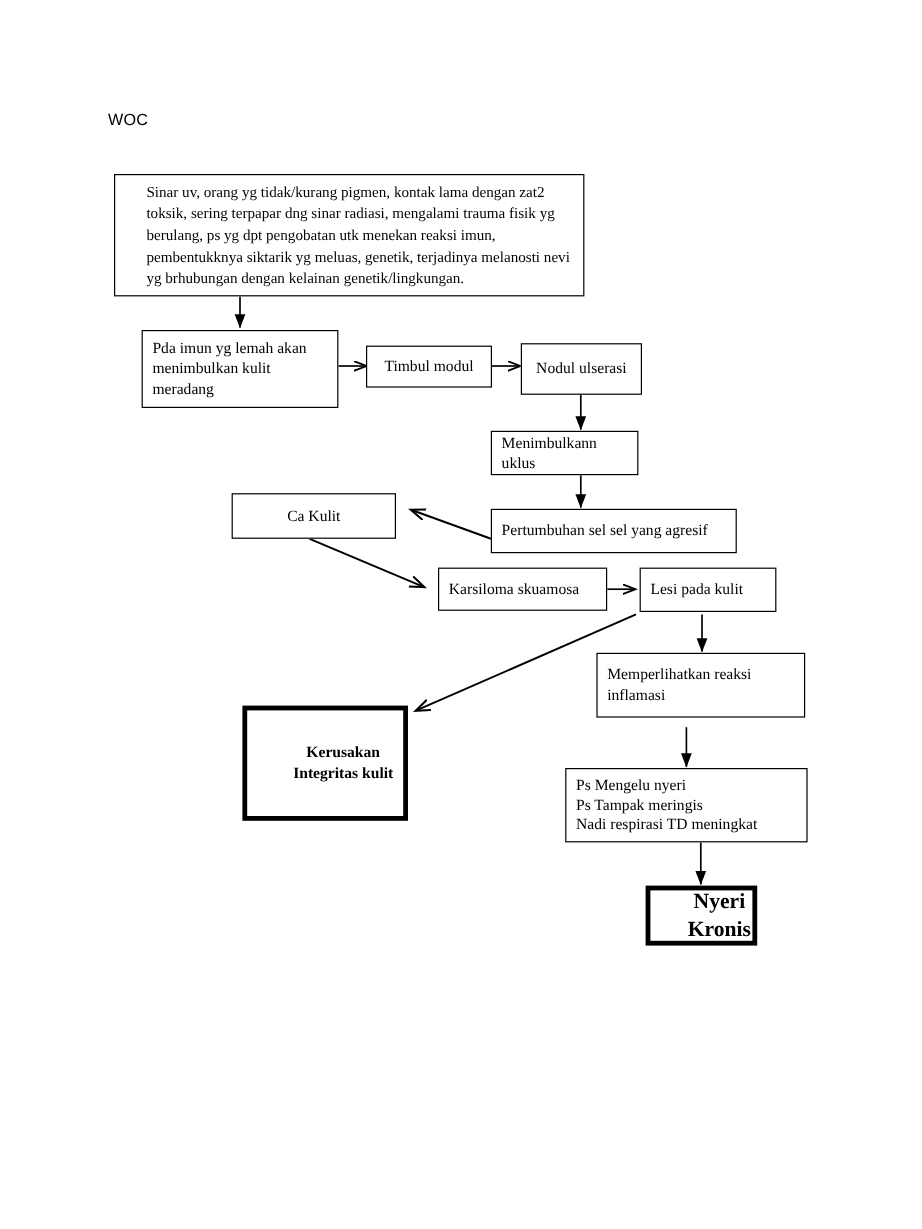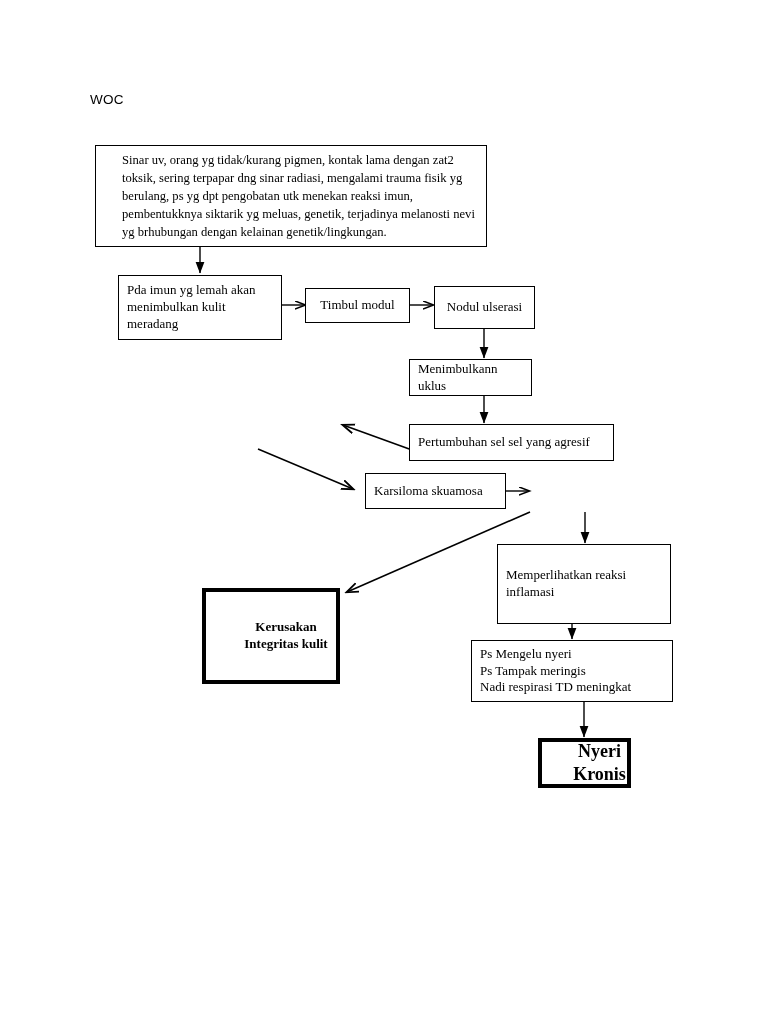--- a/index.html
+++ b/index.html
@@ -122,25 +122,27 @@
   <div class="node left-text" style="left:118px; top:275px; width:164px; height:65px;">Pda imun yg lemah akan menimbulkan kulit meradang</div>
 
   <div class="node center-text" style="left:305px; top:288px; width:105px; height:35px;">Timbul modul</div>
 
   <div class="node center-text" style="left:434px; top:286px; width:101px; height:43px;">Nodul ulserasi</div>
 
   <div class="node left-text" style="left:409px; top:359px; width:123px; height:37px;">Menimbulkann uklus</div>
 
   <div class="node left-text" style="left:409px; top:424px; width:205px; height:37px;">Pertumbuhan sel sel yang agresif</div>
 
+  <div class="node center-text" style="left:193px; top:411px; width:137px; height:38px;">Ca Kulit</div>
 
   <div class="node left-text" style="left:365px; top:473px; width:141px; height:36px;">Karsiloma skuamosa</div>
 
+  <div class="node left-text" style="left:533px; top:473px; width:114px; height:37px;">Lesi pada kulit</div>
 
-  <div class="node left-text" style="left:497px; top:544px; width:174px; height:80px;">Memperlihatkan reaksi
+  <div class="node left-text" style="left:497px; top:544px; width:174px; height:54px;">Memperlihatkan reaksi
 inflamasi</div>
 
   <div class="node bold-box" style="left:202px; top:588px; width:138px; height:96px; font-size:13px;">Kerusakan
 Integritas kulit</div>
 
   <div class="node left-text" style="left:471px; top:640px; width:202px; height:62px;">Ps Mengelu nyeri
 Ps Tampak meringis
 Nadi respirasi TD meningkat</div>
 
   <div class="node bold-box" style="left:538px; top:738px; width:93px; height:50px; font-size:18px;">Nyeri

